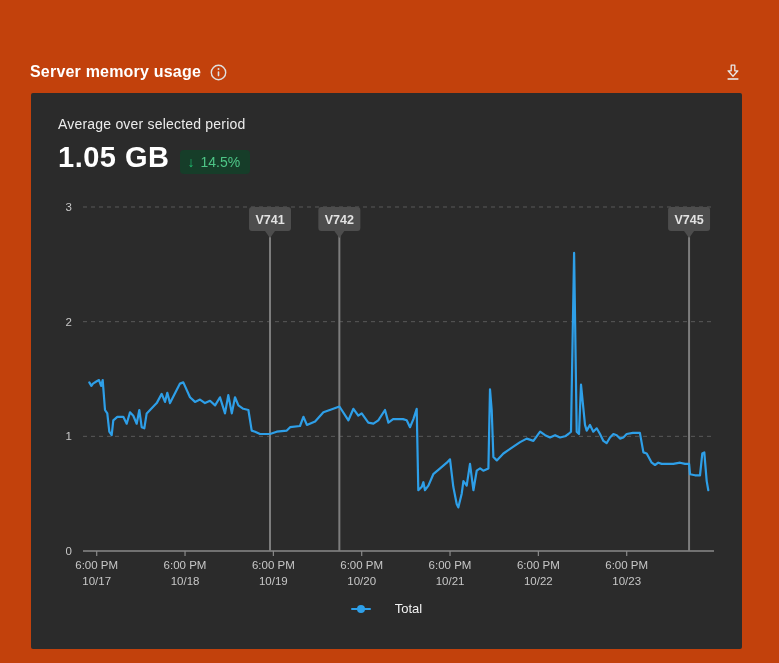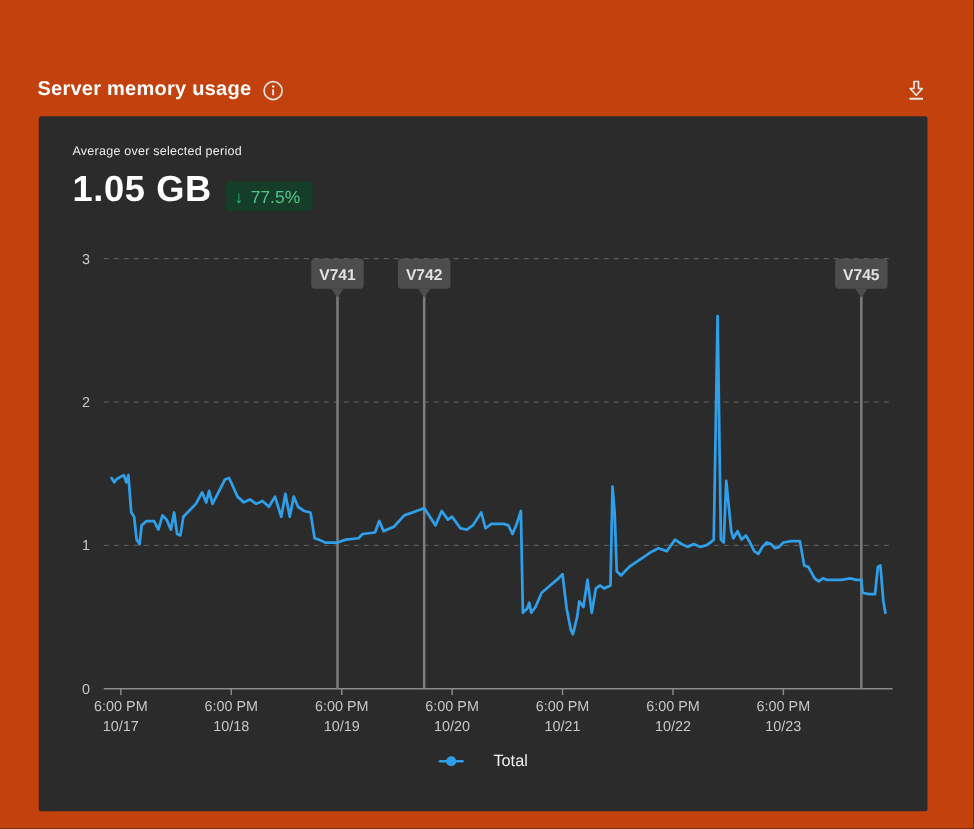--- a/index.html
+++ b/index.html
@@ -13,21 +13,21 @@
     display:flex; align-items:center; justify-content:space-between;
   }
   .title-group { display:flex; align-items:center; gap:9px; }
   .card-title { color:#ffffff; font-size:16px; font-weight:bold; letter-spacing:.2px; }
   .icon-btn { display:flex; align-items:center; justify-content:center; cursor:pointer; background:none; border:none; padding:0; }
   .card {
     position:absolute; left:31px; top:93px; width:711px; height:556px;
     background:#2b2b2b; border-radius:2px;
   }
   .summary { position:absolute; left:27px; top:23px; }
-  .summary-label { color:#ececec; font-size:10px; letter-spacing:.2px; }
+  .summary-label { color:#ececec; font-size:14px; letter-spacing:.2px; }
   .value-row { display:flex; align-items:flex-end; gap:10px; margin-top:9px; }
   .big-value { color:#ffffff; font-size:29px; font-weight:bold; letter-spacing:.5px; }
   .delta-badge {
     display:inline-flex; align-items:center; gap:6px;
     background:#163d29; border-radius:4px; padding:4px 10px 4px 8px;
     font-size:14px;
   }
   .delta-arrow { color:#1fbd6e; font-weight:bold; font-size:14px; }
   .delta-text { color:#4ec687; }
   .chart-wrap { position:absolute; left:0; top:102px; width:711px; height:405px; }
@@ -65,21 +65,21 @@
     </button>
   </div>
 
   <div class="card">
     <div class="summary">
       <div class="summary-label">Average over selected period</div>
       <div class="value-row">
         <span class="big-value">1.05 GB</span>
         <span class="delta-badge">
           <span class="delta-arrow">↓</span>
-          <span class="delta-text">77.5%</span>
+          <span class="delta-text">14.5%</span>
         </span>
       </div>
     </div>
 
     <div class="chart-wrap">
       <svg id="chart" width="711" height="405" viewBox="0 0 711 405">
           <line x1="52" y1="356" x2="683" y2="356" stroke="#8a8a8a" stroke-width="1.3"></line>
           <text x="41" y="360" text-anchor="end" fill="#c7c7c7" font-size="11.5">0</text>
           <line x1="52" y1="241.333" x2="683" y2="241.333" stroke="#5a5a5a" stroke-width="1" stroke-dasharray="4 4"></line>
           <text x="41" y="245.333" text-anchor="end" fill="#c7c7c7" font-size="11.5">1</text>

